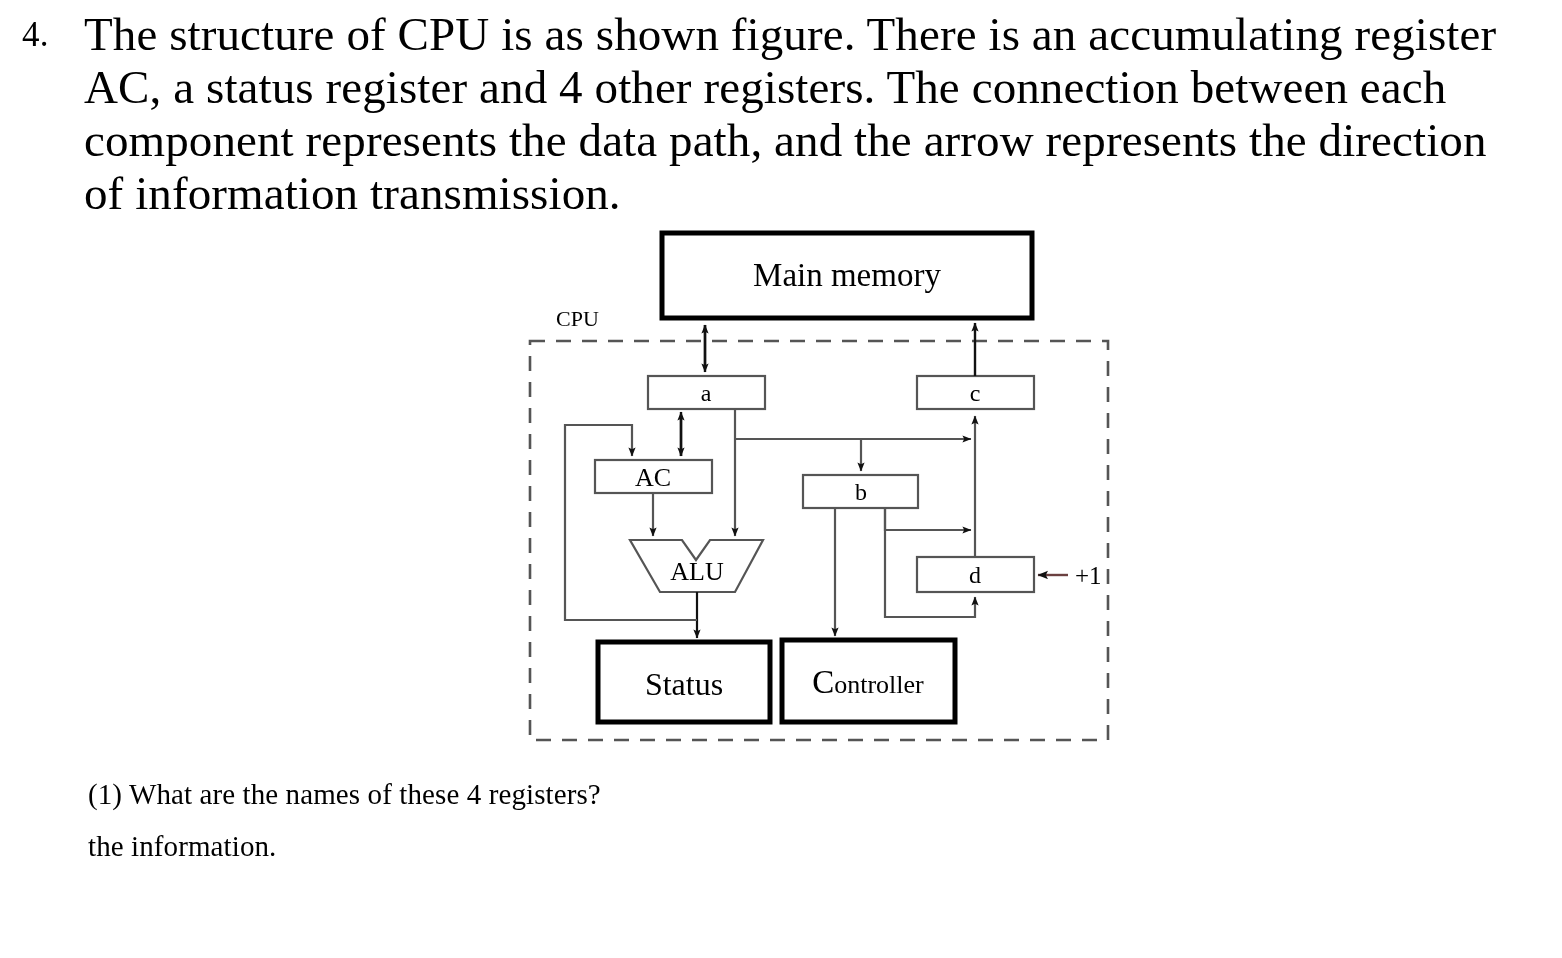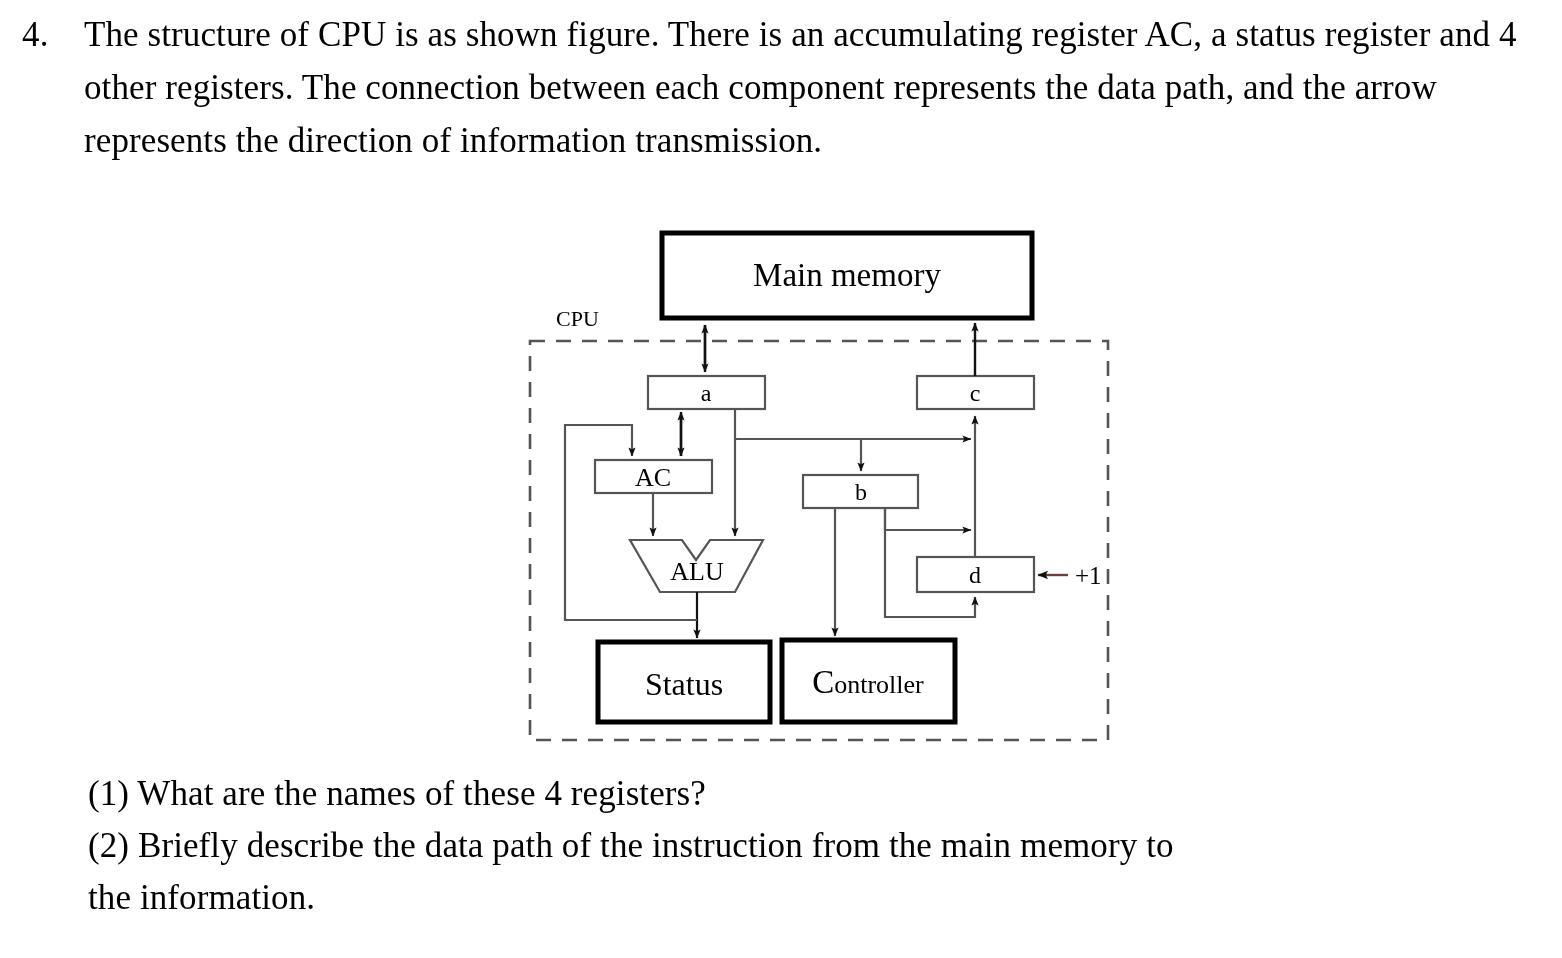--- a/index.html
+++ b/index.html
@@ -32,34 +32,34 @@
   }
   .intro-marker {
     font-size: 35px;
     line-height: 53px;
     width: 62px;
     flex: 0 0 62px;
     text-align: left;
     letter-spacing: 0.3px;
   }
   .intro-body {
-    font-size: 35px;
+    font-size: 47px;
     line-height: 53px;
     width: 1448px;
     text-align: left;
     letter-spacing: 0.1px;
   }
 
   
   .subq {
     position: absolute;
     left: 88px;
     top: 768px;
     width: 1450px;
-    font-size: 35px;
+    font-size: 29px;
     line-height: 52px;
     letter-spacing: 0.1px;
   }
   .subq-line { display: block; }
 
   
   #figure {
     position: absolute;
     left: 0px;
     top: 220px;
@@ -158,17 +158,16 @@
       <path d="M975,337 L975,196" fill="none" stroke="#555555" stroke-width="2.2" marker-end="url(#ah)"></path>
 
       <line x1="1068" y1="355" x2="1038" y2="355" stroke="#6b4040" stroke-width="2.4" marker-end="url(#ahb)"></line>
       <text class="box-label" x="1075" y="364" font-size="25" fill="#444444">+1</text>
 
     </svg>
   </div>
 
   <div class="subq">
     <span class="subq-line">(1) What are the names of these 4 registers?</span>
-    <span class="subq-line">(2) Briefly describe the data path of the instruction from the main memory to</span>
     <span class="subq-line">the information.</span>
   </div>
 
 </div>
 
 </body></html>

